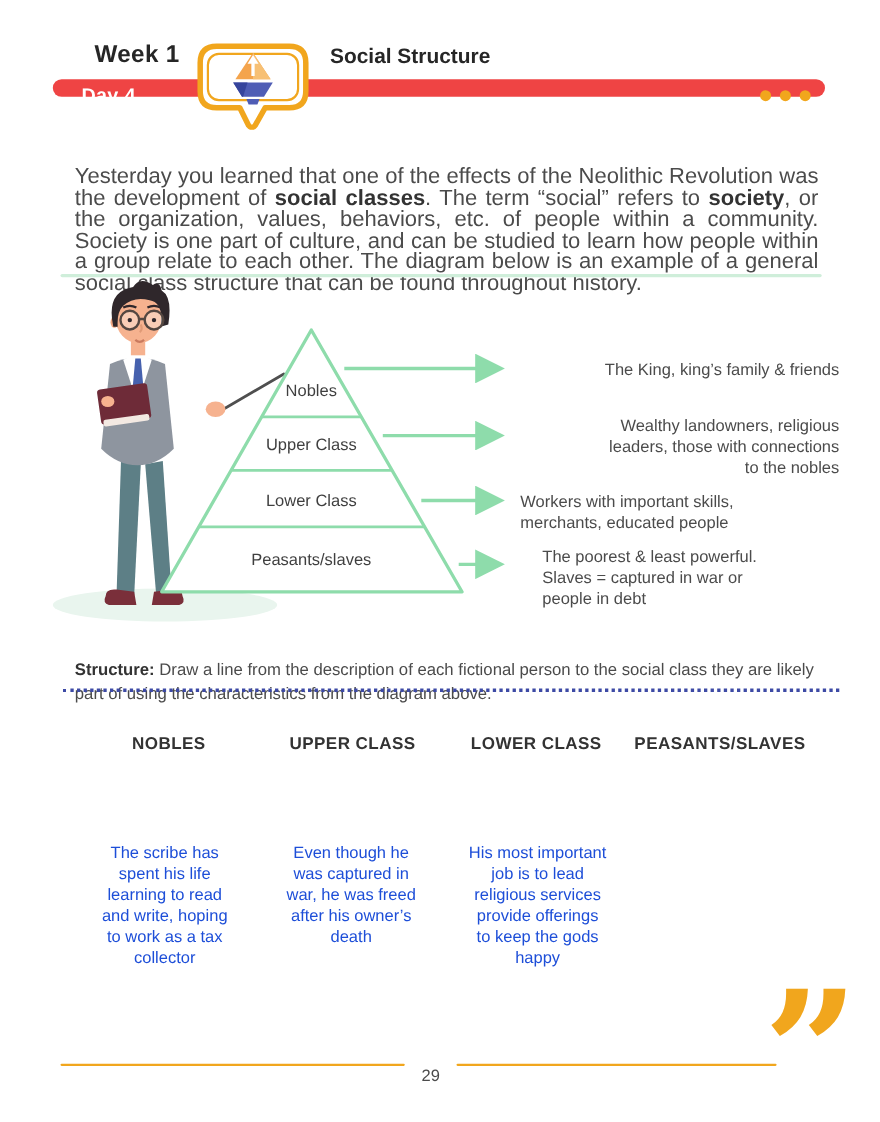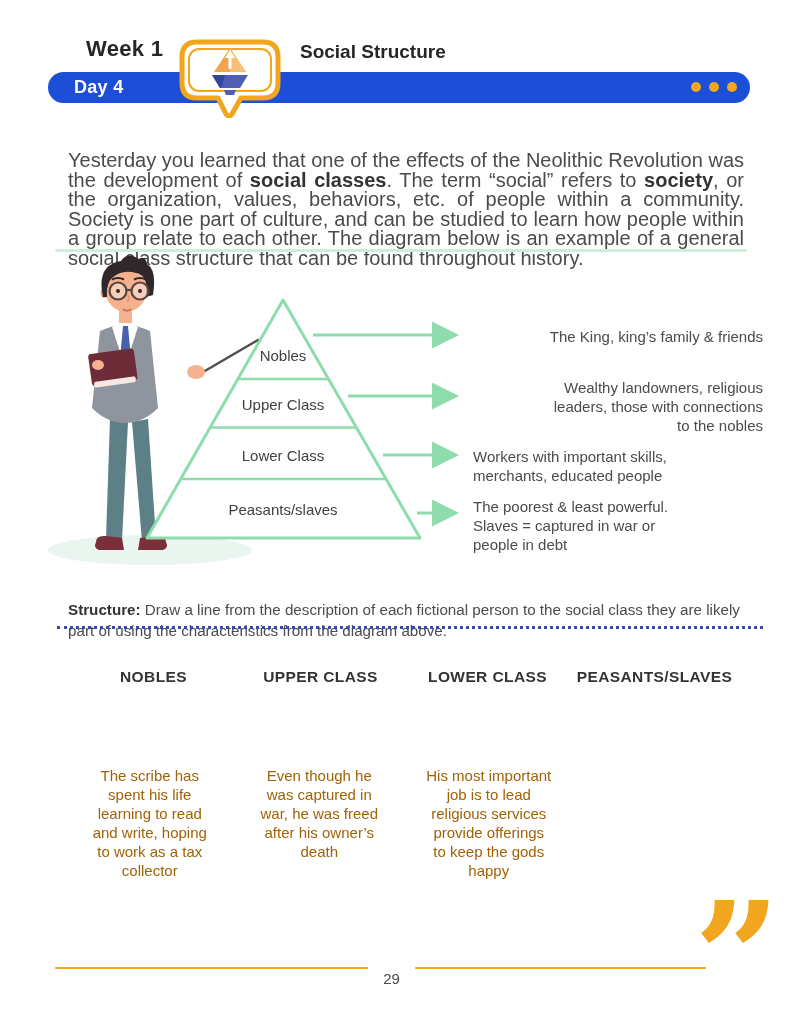--- a/index.html
+++ b/index.html
@@ -2,21 +2,21 @@
 <html><head>
 <meta charset="utf-8">
 <style>
   html,body{margin:0;padding:0;background:#ffffff;}
   .page{
     position:relative;width:800px;height:1020px;background:#ffffff;overflow:hidden;
     font-family:"Liberation Sans","DejaVu Sans",sans-serif;color:#3c3c3c;
   }
   
   .week-label{position:absolute;left:86px;top:36px;font-size:22px;font-weight:800;color:#262626;letter-spacing:.3px;}
-  .header-bar{position:absolute;left:48px;top:72px;width:702px;height:31px;background:#1d4ed8;border-radius:16px;}
+  .header-bar{position:absolute;left:48px;top:72px;width:702px;height:16px;background:#ef4444;border-radius:16px;}
   .day-label{position:absolute;left:26px;top:5px;font-size:18px;font-weight:800;color:#ffffff;letter-spacing:.3px;}
   .subtitle{position:absolute;left:252px;top:6px;font-size:17px;font-weight:400;color:#ffffff;letter-spacing:.8px;}
   .bar-dots{position:absolute;right:13px;top:10px;display:flex;gap:8px;}
   .bar-dots i{width:10px;height:10px;border-radius:50%;background:#f1a61d;display:block;}
   .page-title{position:absolute;left:300px;top:41px;font-size:19px;font-weight:800;color:#262626;}
   .badge{position:absolute;left:178px;top:38px;width:104px;height:80px;}
   
   .intro{position:absolute;left:68px;top:131px;width:676px;font-size:20px;line-height:19.6px;color:#4b4b4b;text-align:justify;}
   .intro .b{font-weight:700;color:#333333;}
   .mint-divider{position:absolute;left:55px;top:249px;width:692px;height:3px;background:#cfeeda;border-radius:2px;}
@@ -25,30 +25,30 @@
   .pyramid-svg{position:absolute;left:55px;top:250px;width:700px;height:330px;}
   .tier-label{position:absolute;width:200px;text-align:center;font-size:15px;color:#3f3f3f;}
   .tier-label.t0{left:183px;top:347px;}
   .tier-label.t1{left:183px;top:396px;}
   .tier-label.t2{left:183px;top:447px;}
   .tier-label.t3{left:183px;top:501px;}
   .tier-desc{position:absolute;left:473px;width:290px;font-size:15px;line-height:18.8px;color:#4b4b4b;white-space:pre-line;}
   .tier-desc.d0{top:328px;text-align:right;}
   .tier-desc.d1{top:379px;text-align:right;}
   .tier-desc.d2{top:448px;}
-  .tier-desc.d3{top:498px;}
+  .tier-desc.d3{top:498px;margin-left:20px;}
   
   .directions{position:absolute;left:68px;top:584px;width:676px;font-size:15.2px;line-height:21px;color:#4b4b4b;}
   .directions .b{font-weight:700;color:#333333;}
   .dotted-divider{position:absolute;left:57px;top:608px;width:706px;height:18px;border-bottom:3px dotted #3d4aa5;}
   
   .match-headers{position:absolute;left:70px;top:668px;width:668px;display:grid;grid-template-columns:repeat(4,1fr);}
   .match-header{text-align:center;font-size:15.5px;font-weight:700;letter-spacing:.4px;color:#333333;}
   .match-cards{position:absolute;left:70px;top:766px;width:668px;display:grid;grid-template-columns:repeat(4,1fr);column-gap:10px;}
-  .match-card{text-align:center;font-size:15px;line-height:19px;color:#a16207;white-space:pre-line;}
+  .match-card{text-align:center;font-size:15px;line-height:19px;color:#1d4ed8;white-space:pre-line;}
   
   .footer-line{position:absolute;top:967px;height:2px;background:#f1a61d;border-radius:2px;}
   .footer-line.left{left:55px;width:313px;}
   .footer-line.right{left:415px;width:291px;}
   .page-number{position:absolute;left:368px;top:958px;width:47px;text-align:center;font-size:15px;color:#4b4b4b;margin-top:12px;}
   .footer-quote{position:absolute;left:694px;top:921px;font-family:"DejaVu Serif","Liberation Serif",serif;
     font-weight:700;font-size:150px;line-height:70px;color:#f1a61d;}
 </style>
 </head>
 <body>

